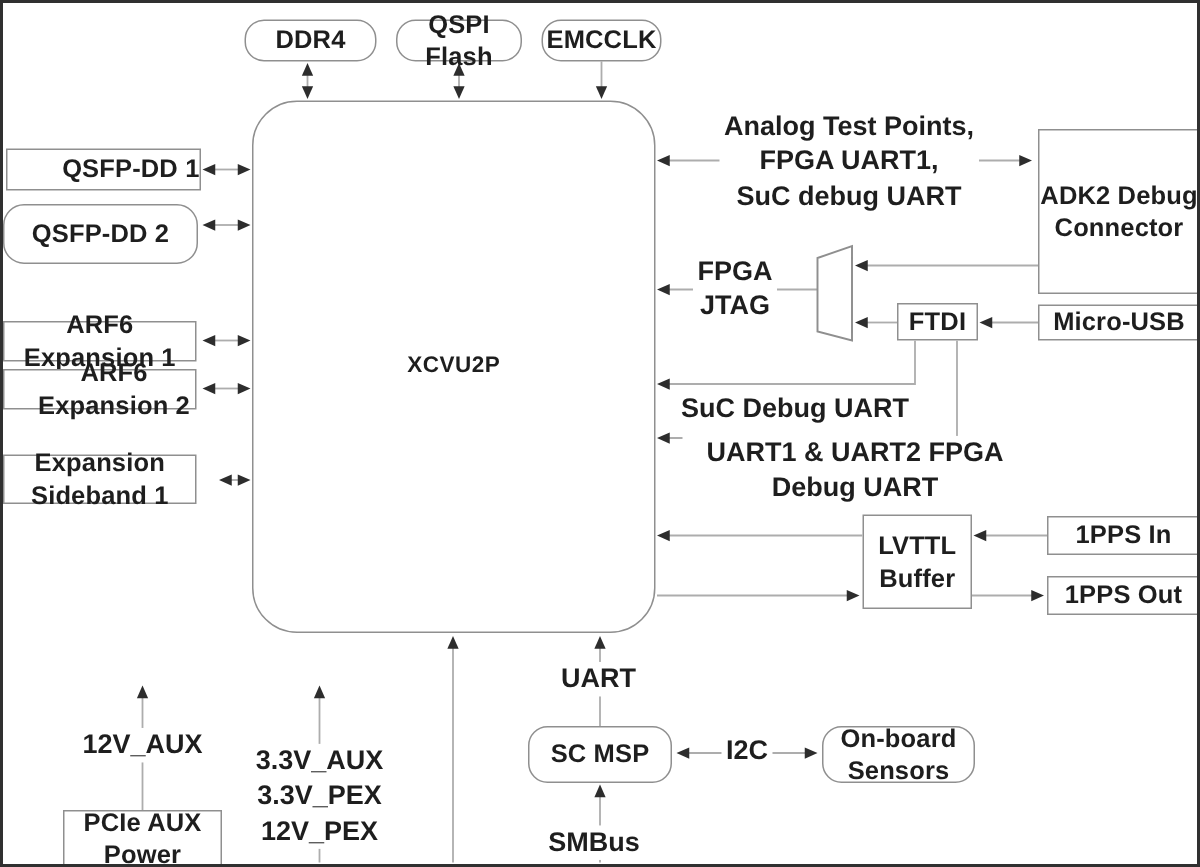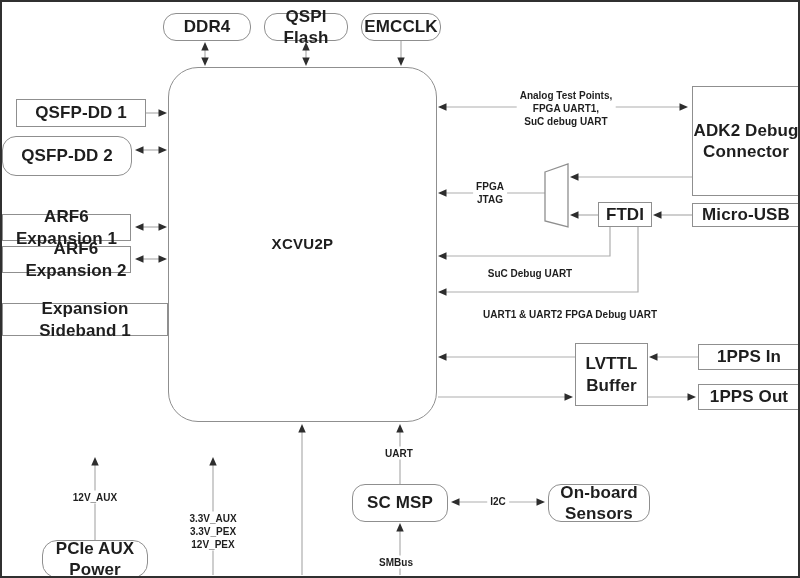--- a/index.html
+++ b/index.html
@@ -12,21 +12,21 @@
   .node{
     position:absolute;box-sizing:border-box;border:1px solid #8f8f8f;background:#ffffff;
     display:flex;align-items:center;justify-content:center;text-align:center;
     font-size:17px;font-weight:700;color:#1e1e1e;white-space:pre-line;line-height:1.25;
     letter-spacing:.1px;z-index:2;
   }
   .node.rounded{border-radius:13px;}
   .node.big{border-radius:30px;font-size:15px;letter-spacing:.3px;}
   .flabel{
     position:absolute;transform:translate(-50%,-50%);background:#ffffff;
-    font-size:10px;font-weight:700;color:#1e1e1e;text-align:center;
+    font-size:18px;font-weight:700;color:#1e1e1e;text-align:center;
     white-space:pre-line;line-height:1.3;padding:0 3px;z-index:3;
   }
 </style>
 </head>
 <body>
 
 <div id="stage">
   <div class="frame"></div>
 <svg width="800" height="578" viewBox="0 0 800 578" class="layer">
       <g>
@@ -136,38 +136,38 @@
       </g>
       <g>
         <polyline points="302,575 302,431.5" fill="none" stroke="#adadad" stroke-width="1.2"></polyline>
         <polygon points="302,424 305.75,432.5 298.25,432.5" fill="#2d2d2d"></polygon>
       </g>
       <polygon points="545,172 568,164 568,227 545,221" fill="#ffffff" stroke="#8f8f8f" stroke-width="1.3"></polygon>
     </svg>
     <div class="node rounded" style="left: 163px; top: 13px; width: 88px; height: 28px;"><span>DDR4</span></div>
     <div class="node rounded" style="left: 264px; top: 13px; width: 84px; height: 28px;"><span>QSPI Flash</span></div>
     <div class="node rounded" style="left: 361px; top: 13px; width: 80px; height: 28px;"><span>EMCCLK</span></div>
-    <div class="node" style="left: 16px; top: 99px; width: 130px; height: 28px;"><span>QSFP-DD 1</span></div>
+    <div class="node" style="left: 4px; top: 99px; width: 130px; height: 28px; justify-content: flex-end;"><span>QSFP-DD 1</span></div>
     <div class="node" style="left: 2px; top: 136px; width: 130px; height: 40px; border-radius: 14px;"><span>QSFP-DD 2</span></div>
     <div class="node" style="left: 2px; top: 214px; width: 129px; height: 27px;"><span>ARF6 Expansion 1</span></div>
     <div class="node" style="left: 2px; top: 246px; width: 129px; height: 27px; padding-left: 19px;"><span>ARF6 Expansion 2</span></div>
-    <div class="node" style="left: 2px; top: 303px; width: 166px; height: 33px;"><span>Expansion Sideband 1</span></div>
+    <div class="node" style="left: 2px; top: 303px; width: 129px; height: 33px;"><span>Expansion Sideband 1</span></div>
     <div class="node big" style="left: 168px; top: 67px; width: 269px; height: 355px;"><span>XCVU2P</span></div>
     <div class="node" style="left: 692px; top: 86px; width: 108px; height: 110px;"><span>ADK2 Debug
 Connector</span></div>
     <div class="node" style="left: 692px; top: 203px; width: 108px; height: 24px;"><span>Micro-USB</span></div>
     <div class="node" style="left: 598px; top: 202px; width: 54px; height: 25px;"><span>FTDI</span></div>
     <div class="node" style="left: 575px; top: 343px; width: 73px; height: 63px;"><span>LVTTL
 Buffer</span></div>
     <div class="node" style="left: 698px; top: 344px; width: 102px; height: 26px;"><span>1PPS In</span></div>
     <div class="node" style="left: 698px; top: 384px; width: 102px; height: 26px; text-align: right;"><span>1PPS Out</span></div>
     <div class="node rounded" style="left: 352px; top: 484px; width: 96px; height: 38px;"><span>SC MSP</span></div>
     <div class="node rounded" style="left: 548px; top: 484px; width: 102px; height: 38px;"><span>On-board
 Sensors</span></div>
-    <div class="node" style="left: 42px; top: 540px; width: 106px; height: 38px; border-radius: 15px;"><span>PCIe AUX
+    <div class="node" style="left: 42px; top: 540px; width: 106px; height: 38px;"><span>PCIe AUX
 Power</span></div>
     <div class="flabel" style="left: 566px; top: 108px;">Analog Test Points,
 FPGA UART1,
 SuC debug UART</div>
     <div class="flabel" style="left: 490px; top: 193px;">FPGA
 JTAG</div>
     <div class="flabel" style="left: 530px; top: 273px;">SuC Debug UART</div>
     <div class="flabel" style="left: 570px; top: 314px;">UART1 &amp; UART2 FPGA Debug UART</div>
     <div class="flabel" style="left: 399px; top: 453px;">UART</div>
     <div class="flabel" style="left: 498px; top: 501px;">I2C</div>

